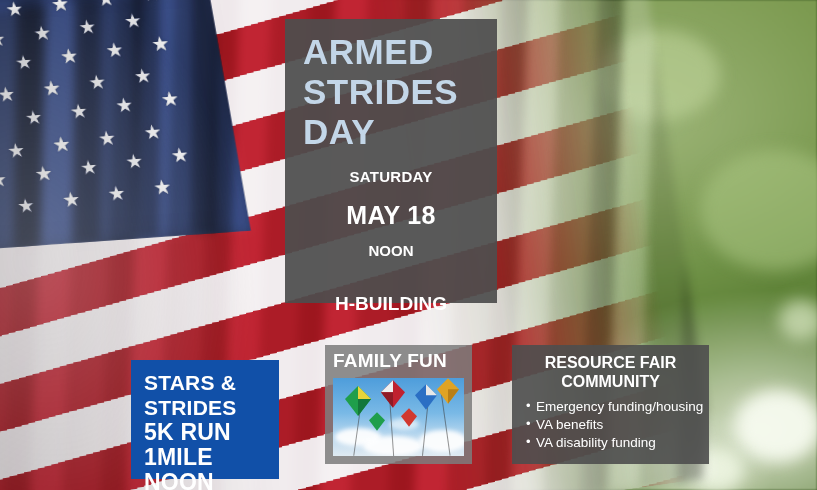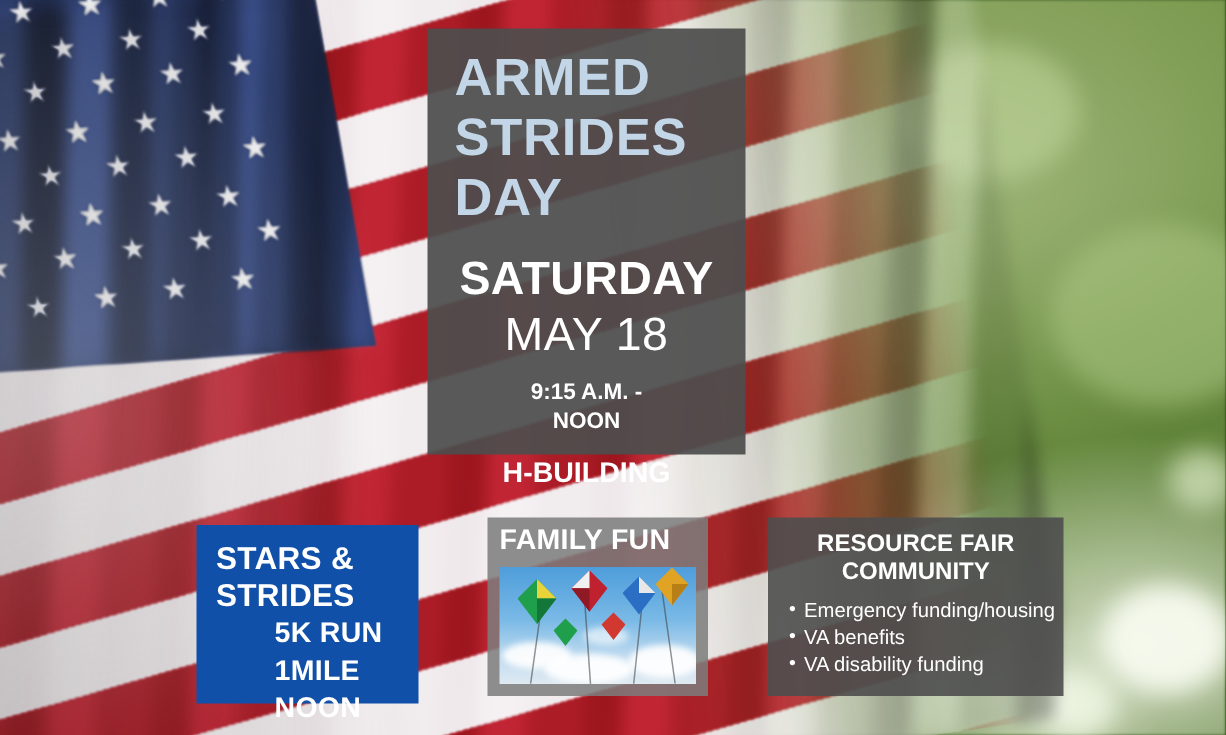--- a/index.html
+++ b/index.html
@@ -90,34 +90,34 @@
     padding:0;
   }
   .main-title{
     font-weight:bold;font-size:35px;line-height:40px;
     color:#c3d6e8;letter-spacing:0.5px;
     padding:13px 0 0 18px;
   }
   .main-sub{
     text-align:center;margin-top:16px;
   }
-  .sat{font-weight:bold;font-size:31px;letter-spacing:.3px;}
-  .may{font-weight:normal;font-size:31px;letter-spacing:.3px;margin-top:1px;}
+  .sat{font-weight:bold;font-size:15px;letter-spacing:.3px;}
+  .may{font-weight:bold;font-size:25px;letter-spacing:.3px;margin-top:16px;}
   .time{font-weight:bold;font-size:15px;line-height:19px;margin-top:11px;}
-  .bldg{font-weight:bold;font-size:19px;margin-top:15px;}
+  .bldg{font-weight:bold;font-size:19px;margin-top:33px;}
 
   .stars-panel{
-    left:131px;top:350px;width:148px;height:119px;
+    left:131px;top:360px;width:148px;height:119px;
     background:#1150a8;color:#ffffff;
   }
   .stars-panel .txt{
     font-weight:bold;font-size:21px;line-height:25px;
     padding:10px 0 0 13px;letter-spacing:.2px;
   }
-  .stars-panel .txt .small{font-size:19px;margin-left:39px;}
+  .stars-panel .txt .small{font-size:23px;}
 
   .family-panel{
     left:325px;top:345px;width:147px;height:119px;
     background:rgba(125,125,125,0.86);
   }
   .family-title{
     color:#ffffff;font-weight:bold;font-size:19px;
     padding:5px 0 0 8px;letter-spacing:.2px;
   }
   .kite-photo{
@@ -212,21 +212,20 @@
   <div class="panel main-panel">
     <div class="main-title">
       <div>ARMED</div>
       <div>STRIDES</div>
       <div>DAY</div>
     </div>
     <div class="main-sub">
       <div class="sat">SATURDAY</div>
       <div class="may">MAY 18</div>
       <div class="time">
-        <div>9:15 A.M. -</div>
         <div>NOON</div>
       </div>
       <div class="bldg">H-BUILDING</div>
     </div>
   </div>
 
   <div class="panel stars-panel">
     <div class="txt">
       <div>STARS &amp;</div>
       <div>STRIDES</div>

